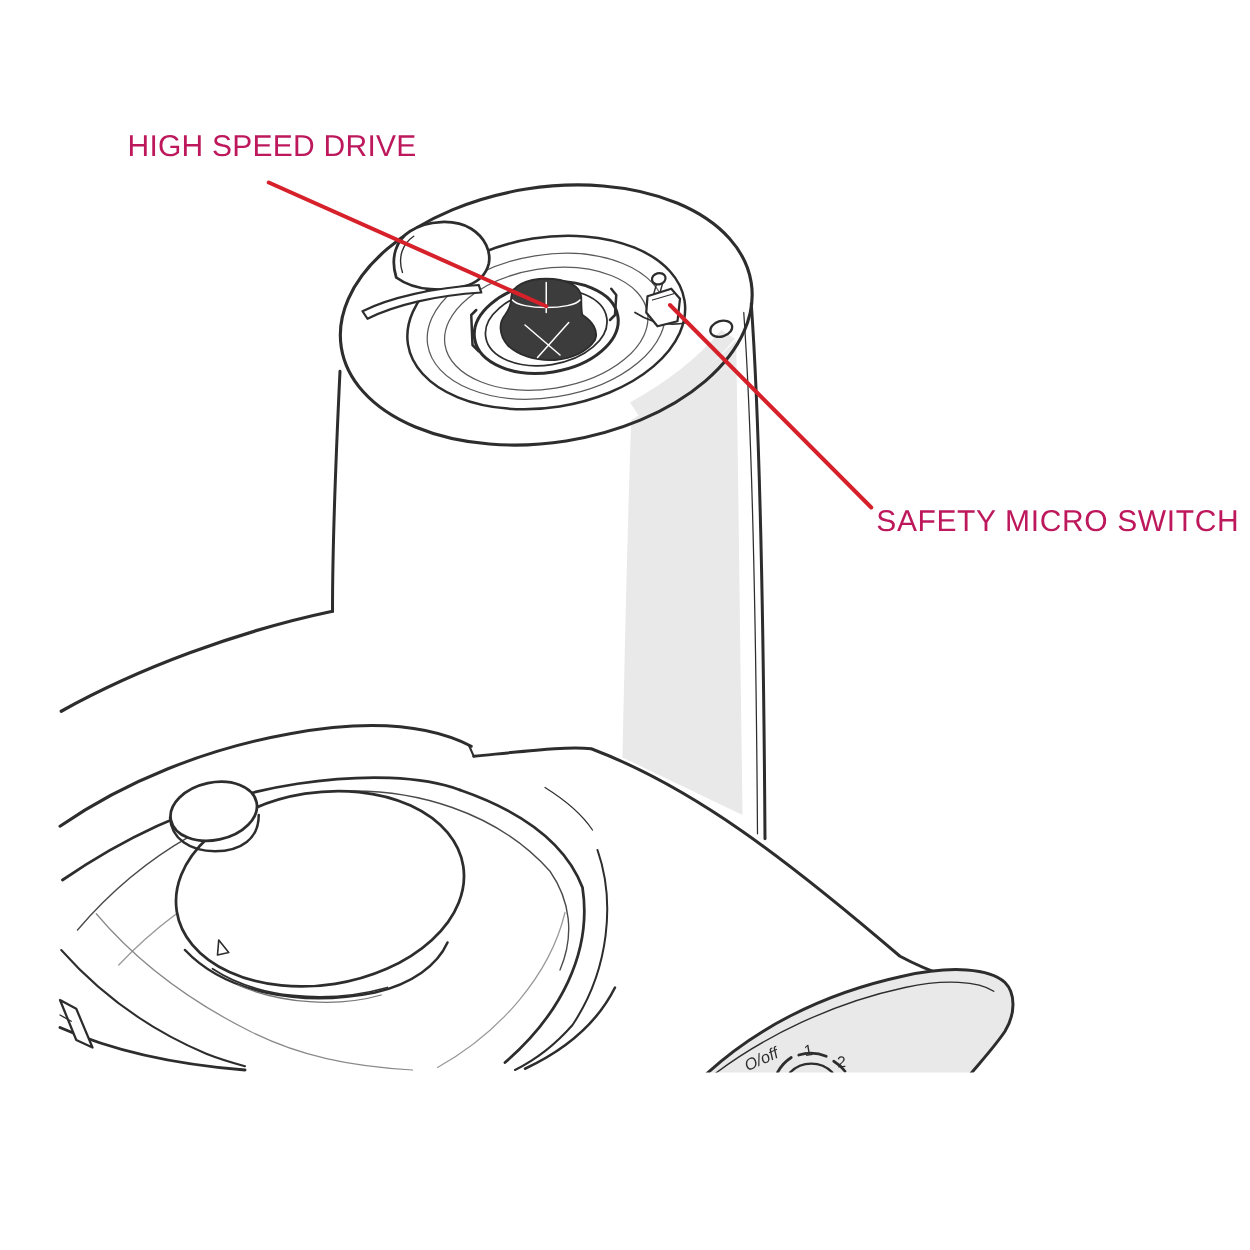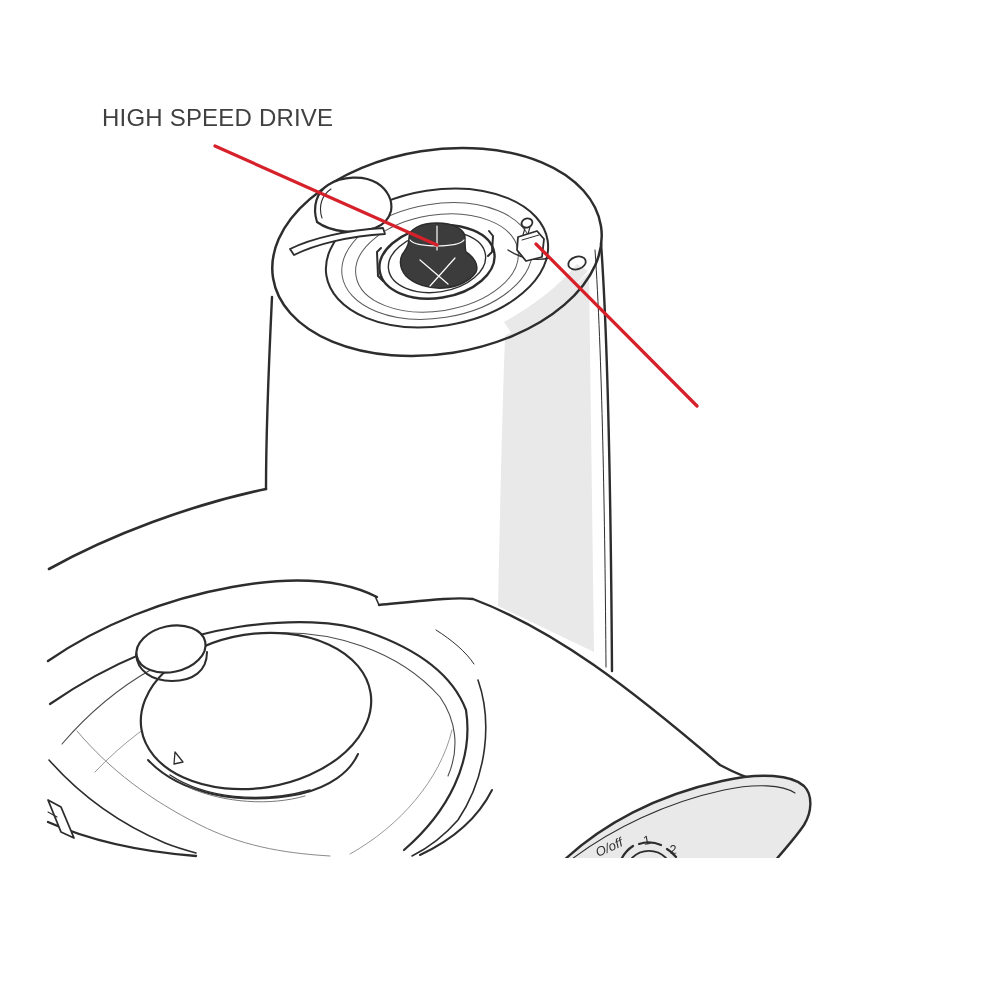--- a/index.html
+++ b/index.html
@@ -1,19 +1,19 @@
 <!DOCTYPE html>
 <html><head>
 <meta charset="utf-8">
 <style>
   html,body{margin:0;padding:0;background:#fff;}
   #stage{position:relative;width:1000px;height:1000px;background:#fff;overflow:hidden;
          font-family:"Liberation Sans", sans-serif;}
   #art{position:absolute;left:0;top:0;}
-  .callout{position:absolute;color:#404040;font-size:24px;font-weight:500;
+  .callout{position:absolute;color:#be185d;font-size:24px;font-weight:500;
            letter-spacing:0.5px;white-space:nowrap;}
   #lbl-hsd{left:102px;top:104px;letter-spacing:0.2px;}
   #lbl-sms{left:701px;top:404px;}
   .dial-label{font-size:13px;fill:#2d2d2d;font-style:italic;}
   .dial-num{font-size:12.5px;fill:#2d2d2d;font-style:normal;}
 </style>
 </head>
 <body>
 
 <div id="stage">
@@ -148,14 +148,15 @@
         </g>
       </g>
     </g>
 
     <path d="M215,146 L437,245" stroke-width="3.2" stroke="#d6202a"></path>
     <path d="M536,244 L697,406" stroke-width="3.2" stroke="#d6202a"></path>
   </g>
 </svg>
 
 <div id="lbl-hsd" class="callout">HIGH SPEED DRIVE</div>
+<div id="lbl-sms" class="callout">SAFETY MICRO SWITCH</div>
 
 </div>
 
 </body></html>

